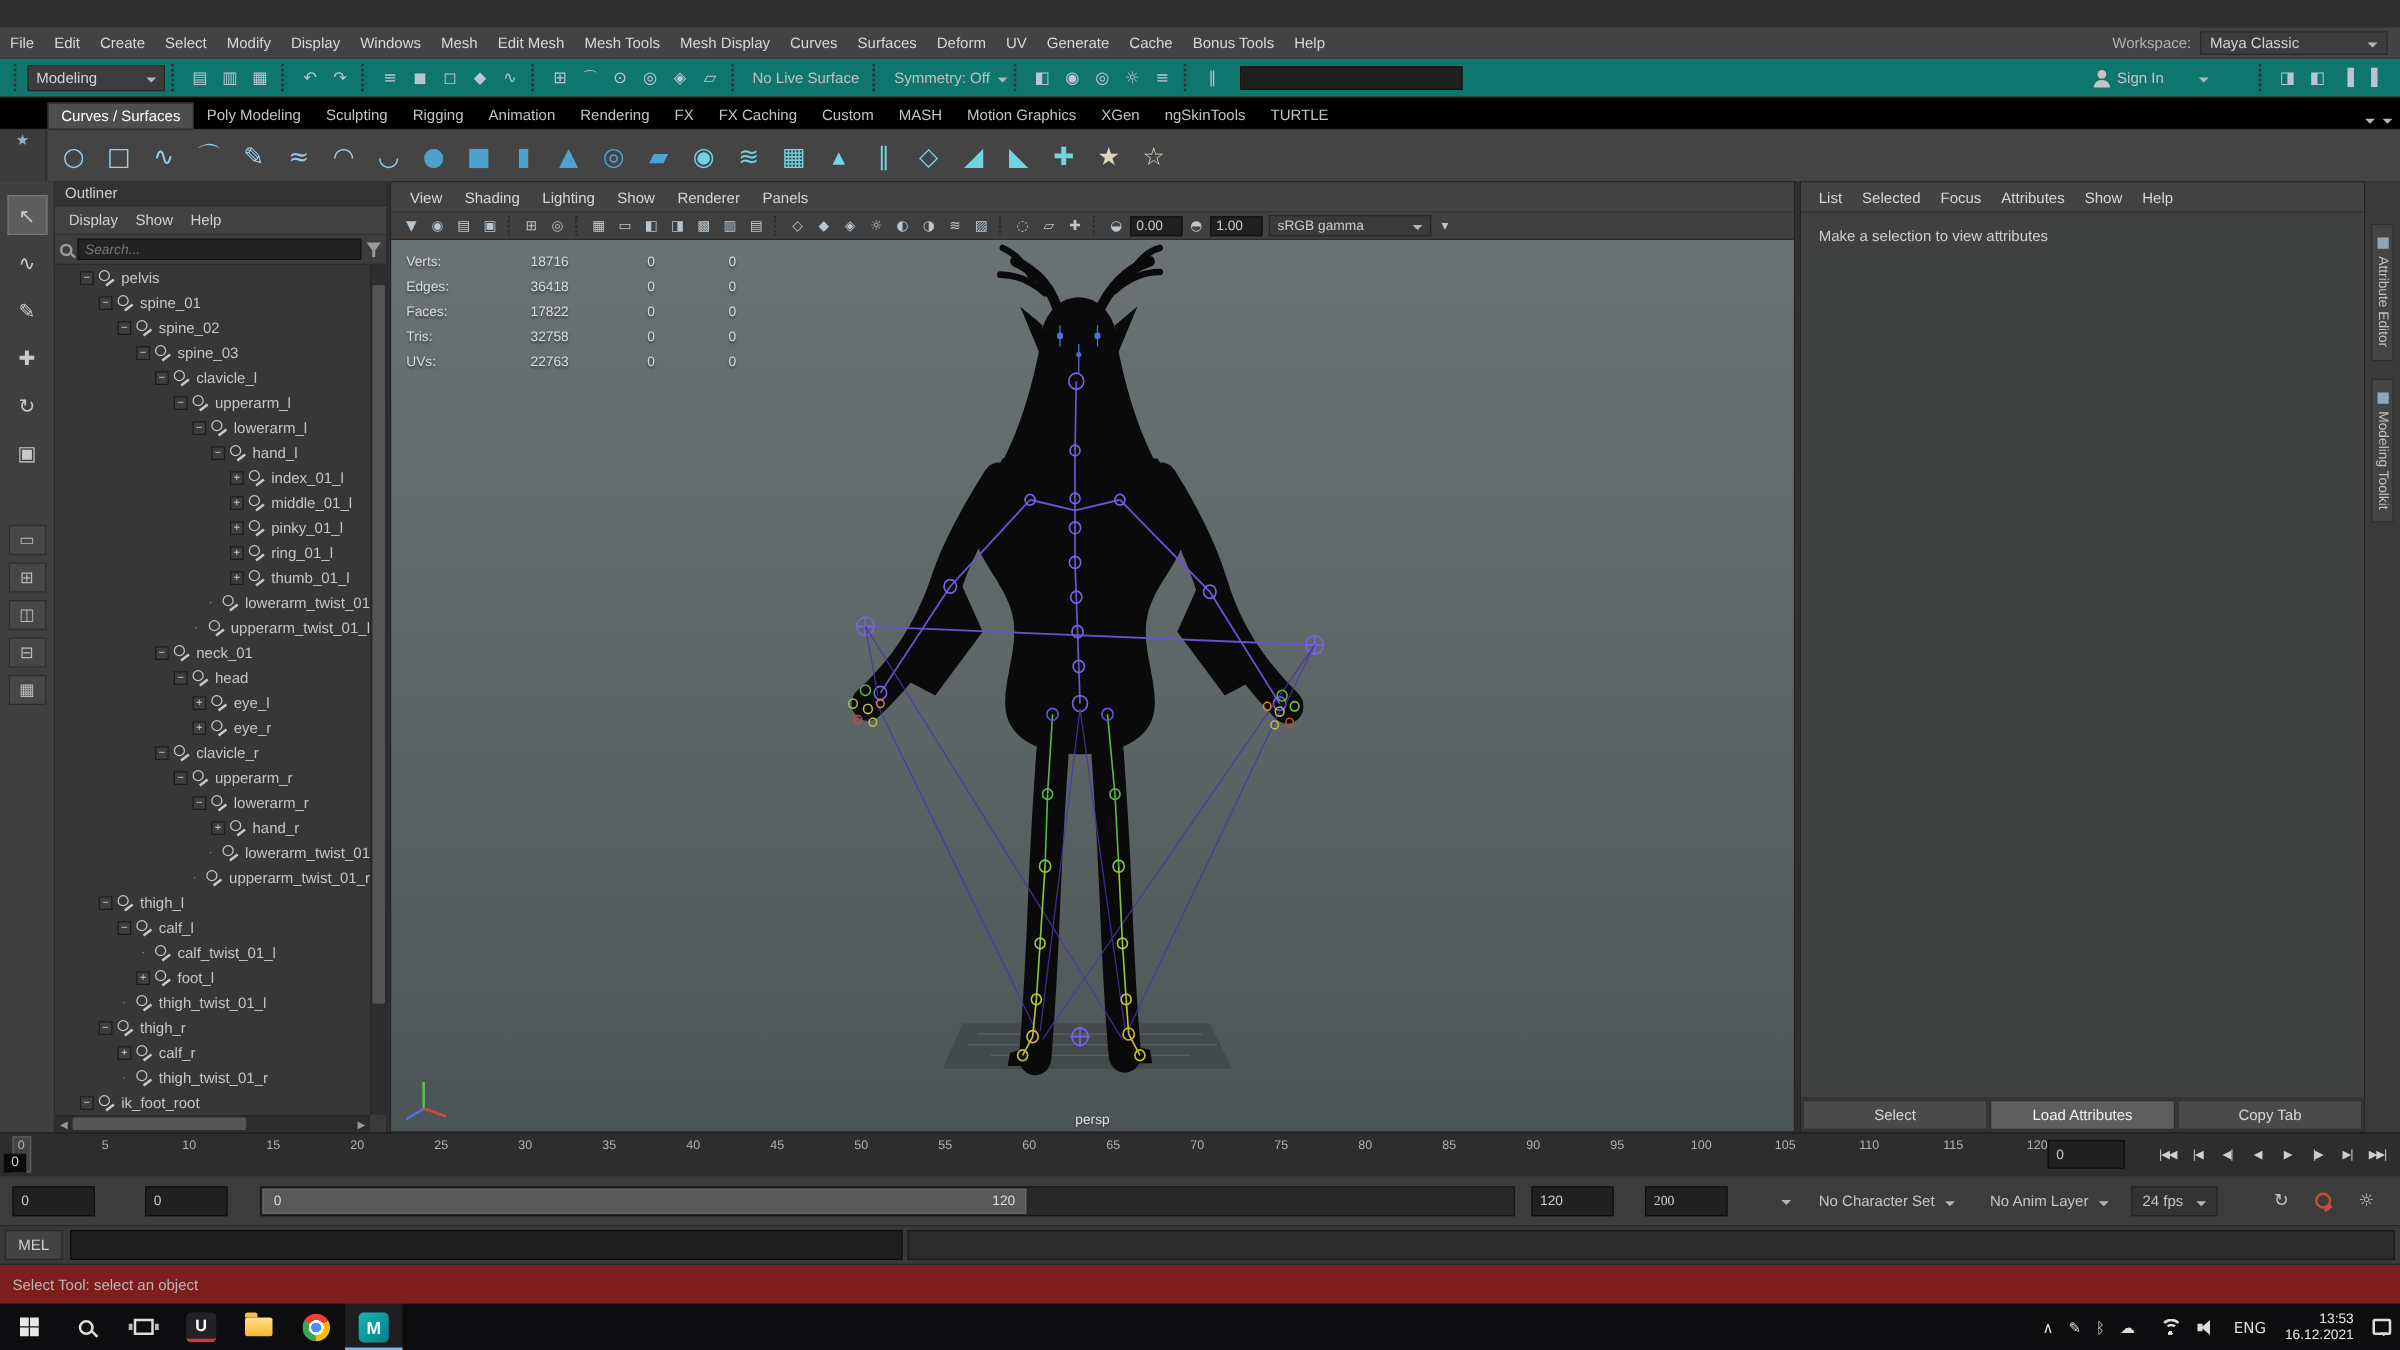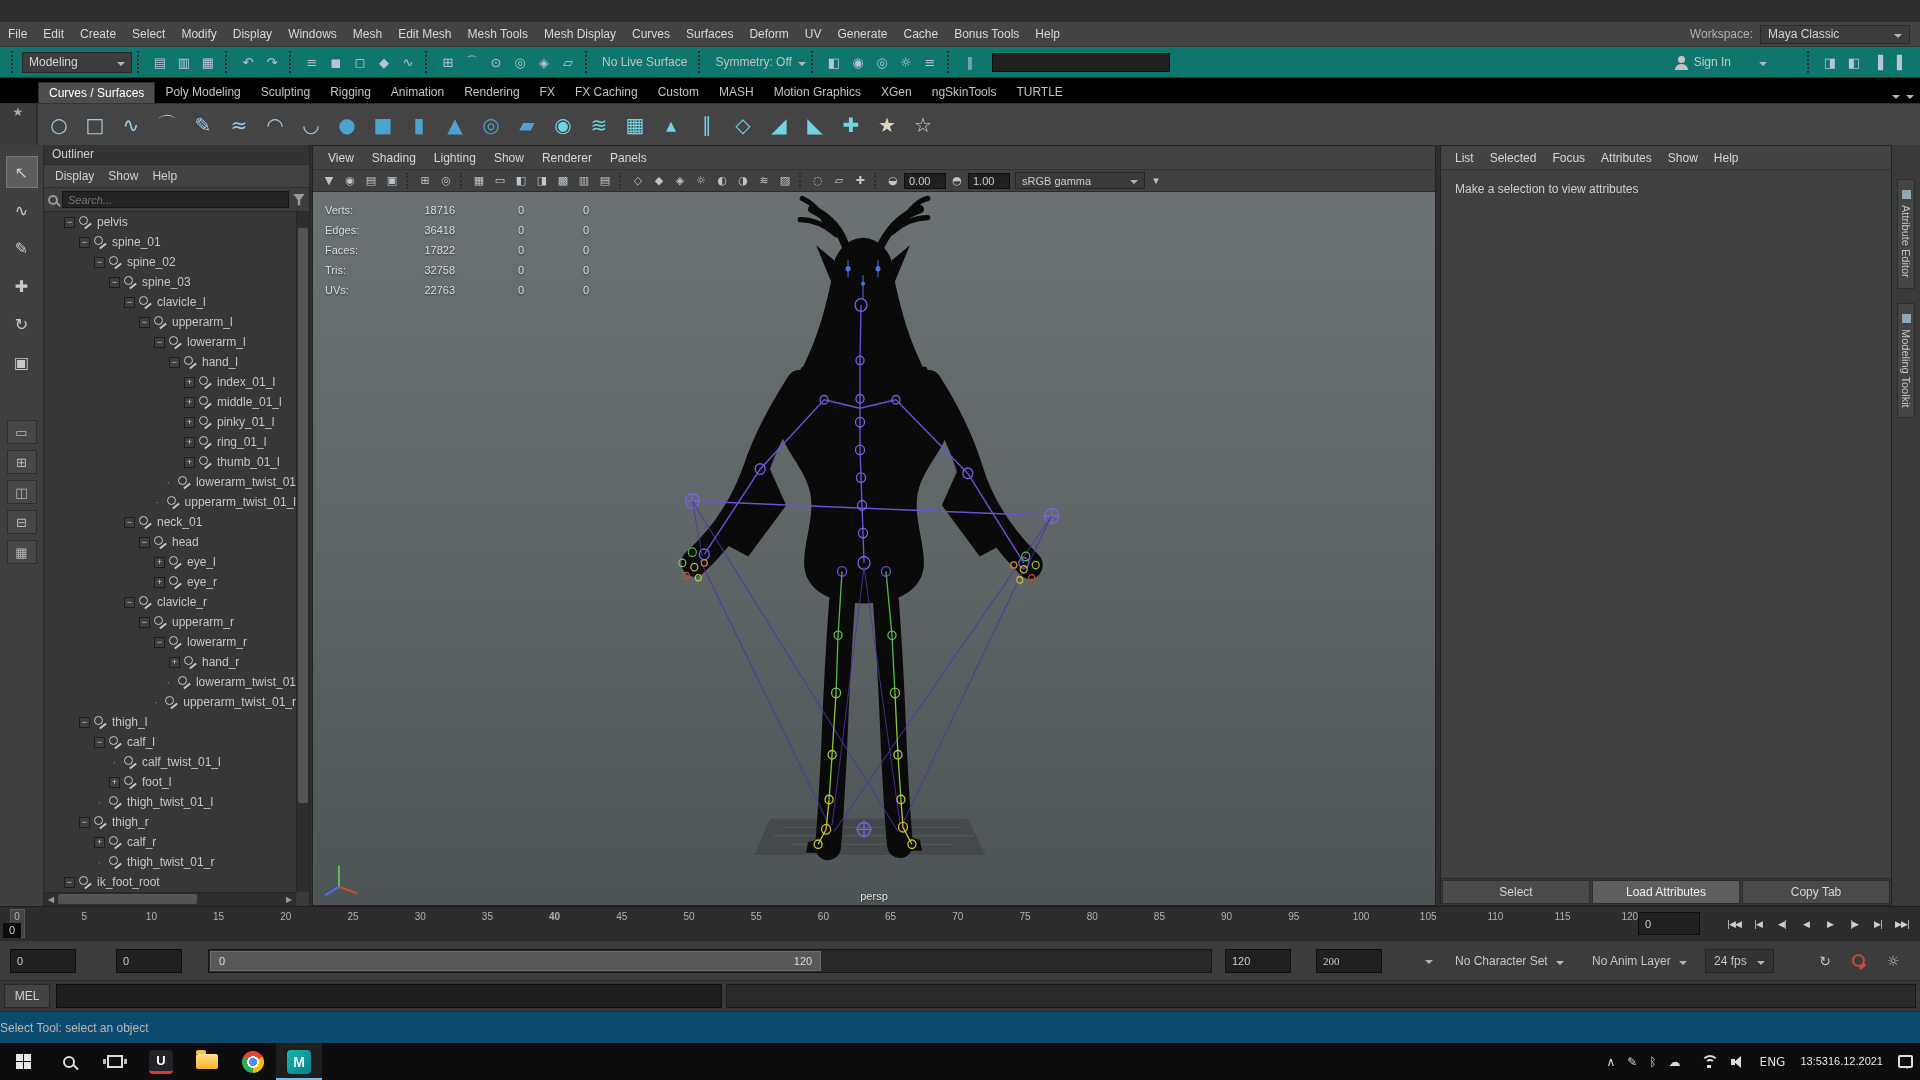--- a/index.html
+++ b/index.html
@@ -117,21 +117,21 @@
 .rs-box{background:#333;border:1px solid #242424;height:24px;display:flex;align-items:center;gap:10px;padding:0 8px}
 .rs-icon{position:absolute;top:8px;width:26px;height:24px;display:flex;align-items:center;justify-content:center;color:#c2c2c2;font-size:14px;font-family:"DejaVu Sans",sans-serif}
 .autokey{position:relative;width:14px;height:14px}
 .autokey::before{content:'';position:absolute;left:0;top:0;width:9px;height:9px;border:2.5px solid #c84b38;border-radius:50%}
 .autokey::after{content:'';position:absolute;right:0;bottom:0;width:7px;height:3px;background:#c84b38;transform:rotate(-40deg)}
 
 .melline{position:absolute;left:0;top:980px;width:100%;height:31px;background:#383838;border-top:1px solid #2a2a2a}
 .mel-btn{position:absolute;left:4px;top:3px;width:46px;height:24px;background:#434343;border:1px solid #282828;color:#d0d0d0;display:flex;align-items:center;justify-content:center}
 .mel-input{position:absolute;left:56px;top:3px;width:666px;height:24px;background:#1e1e1e;border:1px solid #0d0d0d;color:#ccc;padding:0 6px}
 .mel-echo{position:absolute;left:726px;right:4px;top:3px;height:24px;background:#2b2b2b;border:1px solid #1a1a1a}
-.helpline{position:absolute;left:0;top:1011px;width:100%;height:32px;background:#0c4a6e;border-top:1px solid #2b2b2b;display:flex;align-items:center;color:#b8b8b8}
+.helpline{position:absolute;left:0;top:1011px;width:100%;height:32px;background:#7f1d1d;border-top:1px solid #2b2b2b;display:flex;align-items:center;padding-left:10px;color:#b8b8b8}
 
 .taskbar{position:absolute;left:0;top:1043px;width:100%;height:37px;background:#0d0d0f;display:flex;align-items:center}
 .tb-app{width:46px;height:100%;display:flex;align-items:center;justify-content:center}
 .tb-app.active{background:rgba(255,255,255,.07);box-shadow:inset 0 -2px 0 #76b9ed}
 .ic-start{display:grid;grid-template-columns:7px 7px;grid-template-rows:7px 7px;gap:1px}
 .ic-start i{background:#e8e8e8;display:block}
 .ic-search{width:12px;height:12px;border:2px solid #ddd;border-radius:50%;position:relative}
 .ic-search::after{content:'';position:absolute;width:7px;height:2px;background:#ddd;transform:rotate(45deg);right:-6px;bottom:-2px}
 .ic-task-view{width:16px;height:13px;border:2px solid #ddd;position:relative}
 .ic-task-view::before{content:'';position:absolute;left:-6px;top:2px;width:3px;height:5px;background:#bbb}
@@ -144,21 +144,21 @@
 .tray{margin-left:auto;display:flex;align-items:center;height:100%}
 .tray-item{height:100%;display:flex;align-items:center;justify-content:center;padding:0 7px;color:#ddd;font-size:12px;font-family:"DejaVu Sans",sans-serif}
 .ic-wifi{width:16px;height:12px;position:relative;background:radial-gradient(circle at 50% 90%,#ddd 0 2px,transparent 2px)}
 .ic-wifi::before{content:'';position:absolute;left:0;top:-1px;width:14px;height:14px;border:2px solid #ddd;border-color:#ddd transparent transparent transparent;border-radius:50%}
 .ic-wifi::after{content:'';position:absolute;left:4px;top:3px;width:6px;height:6px;border:2px solid #ddd;border-color:#ddd transparent transparent transparent;border-radius:50%}
 .ic-volume{position:relative;width:15px;height:12px}
 .ic-volume::before{content:'';position:absolute;left:0;top:3px;width:4px;height:6px;background:#ddd}
 .ic-volume::after{content:'';position:absolute;left:3px;top:0;border:6px solid transparent;border-right:7px solid #ddd;border-left-width:0}
 .ic-notif{width:15px;height:13px;border:2px solid #ddd;border-radius:2px;position:relative}
 .ic-notif::after{content:'';position:absolute;right:1px;bottom:-6px;border:3px solid transparent;border-top-color:#ddd}
-.clock{display:flex;flex-direction:row;align-items:flex-end;justify-content:center;line-height:13px;font-size:11px;color:#e8e8e8;padding:0 8px}
+.clock{display:flex;flex-direction:column;align-items:flex-end;justify-content:center;line-height:13px;font-size:11px;color:#e8e8e8;padding:0 8px}
 </style>
 </head>
 <body>
 
 <div id="app">
 
 
   <div class="menubar">
     <div style="display:flex" id="menu-items">
         <div class="menu-item">File</div>
@@ -800,21 +800,21 @@
     <div class="cf-band"></div>
     <div id="tl-ticks">
         <span class="tick-label" style="left: 17px;">0</span>
         <span class="tick-label" style="left: 84.2px;">5</span>
         <span class="tick-label" style="left: 151.4px;">10</span>
         <span class="tick-label" style="left: 218.6px;">15</span>
         <span class="tick-label" style="left: 285.8px;">20</span>
         <span class="tick-label" style="left: 353px;">25</span>
         <span class="tick-label" style="left: 420.2px;">30</span>
         <span class="tick-label" style="left: 487.4px;">35</span>
-        <span class="tick-label" style="left: 554.6px; font-weight: bold;">40</span>
+        <span class="tick-label" style="left: 554.6px;">40</span>
         <span class="tick-label" style="left: 621.8px;">45</span>
         <span class="tick-label" style="left: 689px;">50</span>
         <span class="tick-label" style="left: 756.2px;">55</span>
         <span class="tick-label" style="left: 823.4px;">60</span>
         <span class="tick-label" style="left: 890.6px;">65</span>
         <span class="tick-label" style="left: 957.8px;">70</span>
         <span class="tick-label" style="left: 1025px;">75</span>
         <span class="tick-label" style="left: 1092.2px;">80</span>
         <span class="tick-label" style="left: 1159.4px;">85</span>
         <span class="tick-label" style="left: 1226.6px;">90</span>

